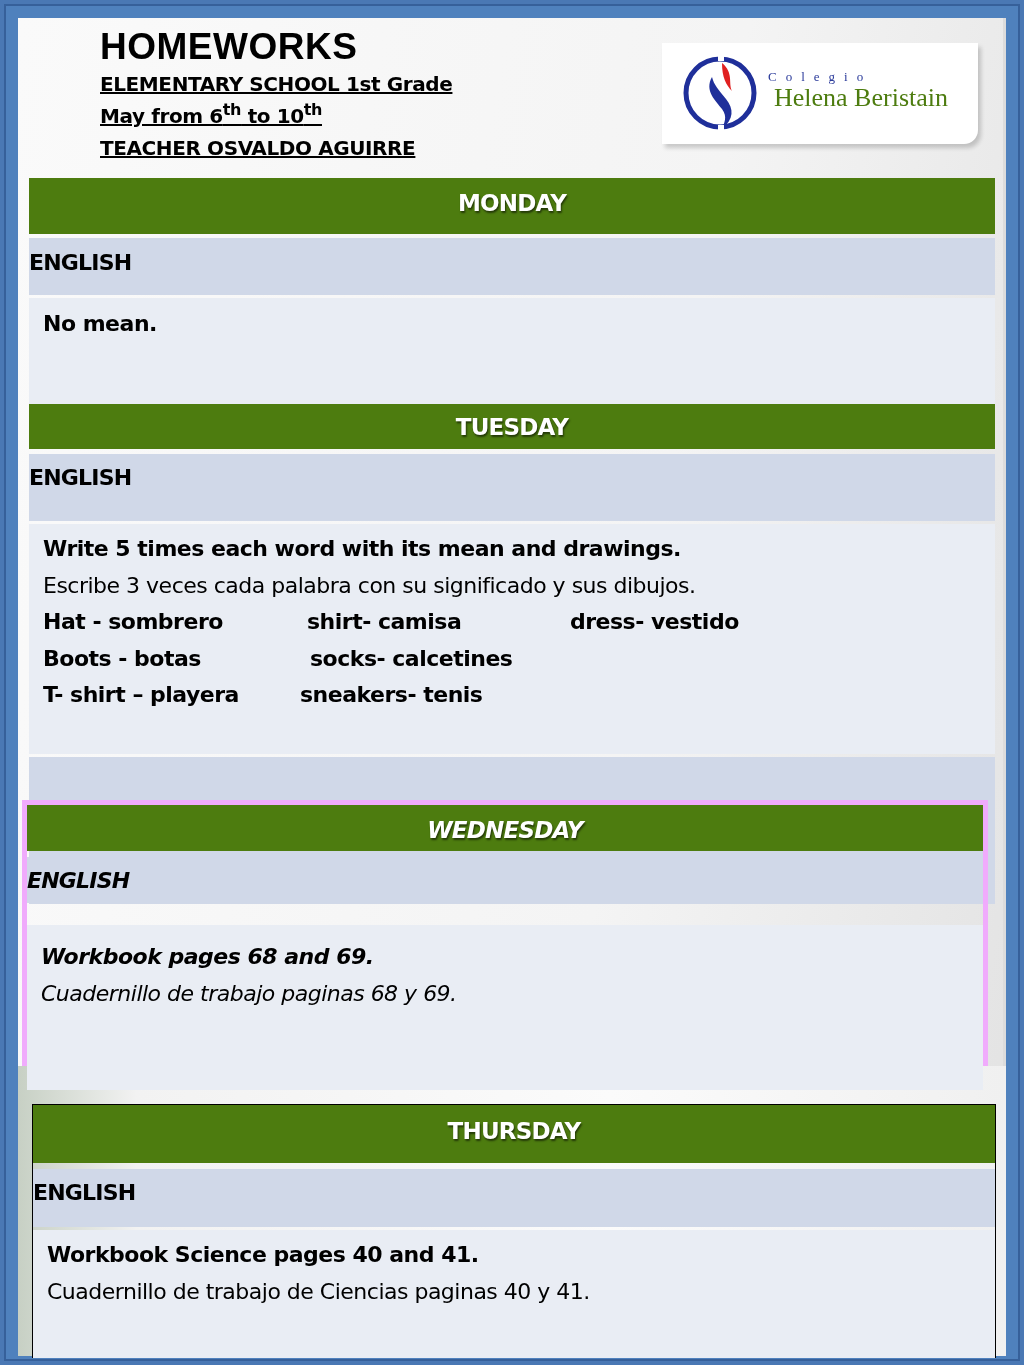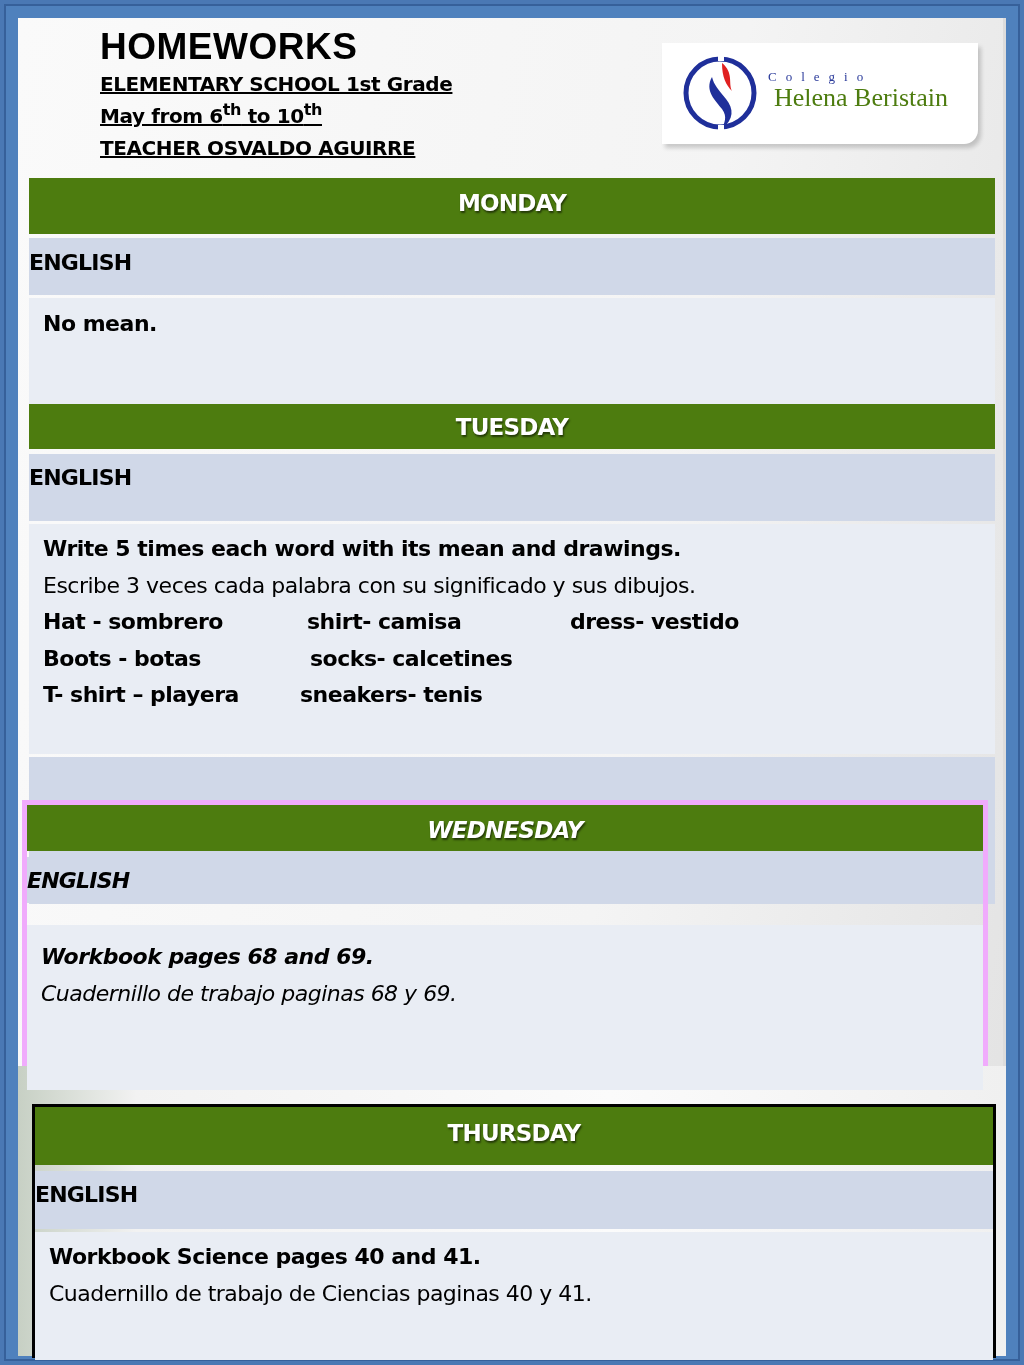--- a/index.html
+++ b/index.html
@@ -159,20 +159,20 @@
 
 <div class="block" style="left:22px; top:800px; width:966px; height:266px; border:5px solid #f0abfc;font-style:italic;">
   <div class="day-bar" style="top:0; height:46px; line-height:50px;">WEDNESDAY</div>
   <div class="subject-bar" style="top:52px; height:46px; line-height:48px;">ENGLISH</div>
   <div class="content" style="top:100px; height:165px; padding-top:14px;margin-top:20px;">
     <div class="line b">Workbook pages 68 and 69.</div>
     <div class="line">Cuadernillo de trabajo paginas 68 y 69.</div>
   </div>
 </div>
 
-<div class="block" style="left:32px; top:1104px; width:964px; height:254px; border:3px solid #000000;">
+<div class="block" style="left:32px; top:1104px; width:964px; height:254px; border:1px solid #000000;">
   <div class="day-bar" style="top:0; height:58px; line-height:52px;">THURSDAY</div>
   <div class="subject-bar" style="top:64px; height:58px; line-height:48px;">ENGLISH</div>
   <div class="content" style="top:125px; height:128px; padding-top:7px;">
     <div class="line b">Workbook Science pages 40 and 41.</div>
     <div class="line">Cuadernillo de trabajo de Ciencias paginas 40 y 41.</div>
   </div>
 </div>
 
 </body></html>

